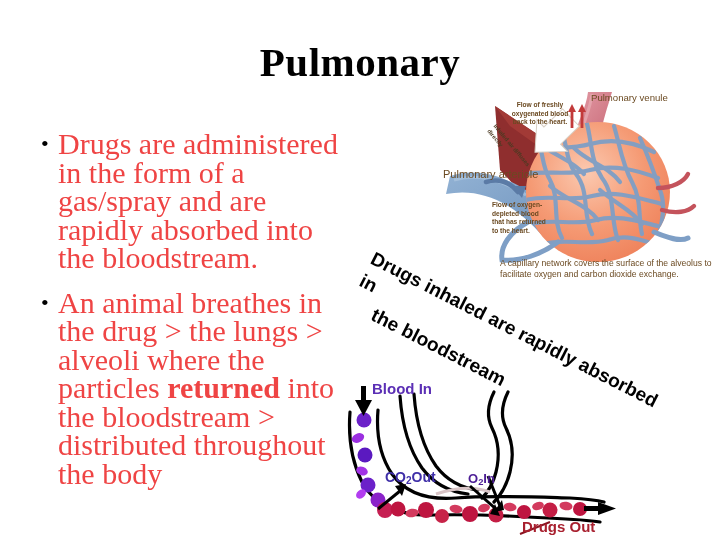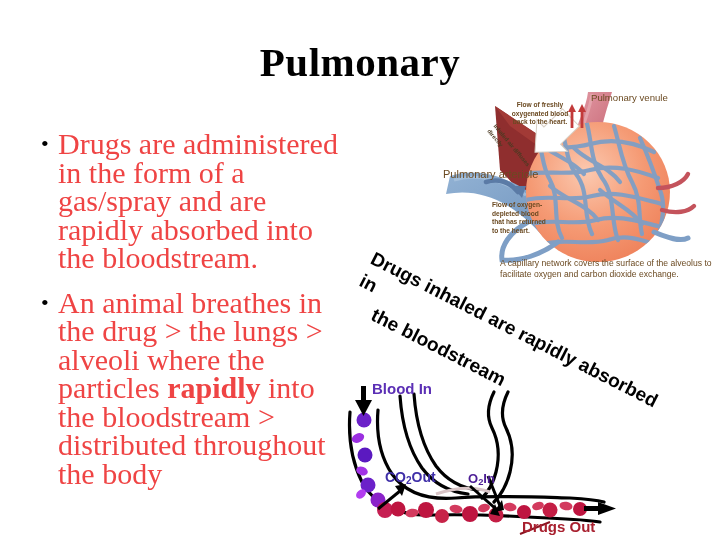--- a/index.html
+++ b/index.html
@@ -170,21 +170,21 @@
 
   <div id="body-text">
 
     <div class="bullet-row">
       <div class="bullet-dot">•</div>
       <div class="bullet-text"><span>Drugs are administered in the form of a gas/spray and are rapidly absorbed into the bloodstream.</span></div>
     </div>
 
     <div class="bullet-row">
       <div class="bullet-dot">•</div>
-      <div class="bullet-text"><span>An animal breathes in the drug &gt; the lungs &gt; alveoli where the particles </span><b>rapidly</b><span> into the bloodstream &gt; distributed throughout the body</span></div>
+      <div class="bullet-text"><span>An animal breathes in the drug &gt; the lungs &gt; alveoli where the particles </span><b>returned</b><span> into the bloodstream &gt; distributed throughout the body</span></div>
     </div>
 
   </div>
 
   <div id="fig-alveolus">
 
     <svg width="280" height="212" viewBox="0 0 280 212">
       <defs>
         <radialGradient id="alvGrad" cx="0.42" cy="0.36" r="0.72">
           <stop offset="0%" stop-color="#FBC9B0"></stop>

